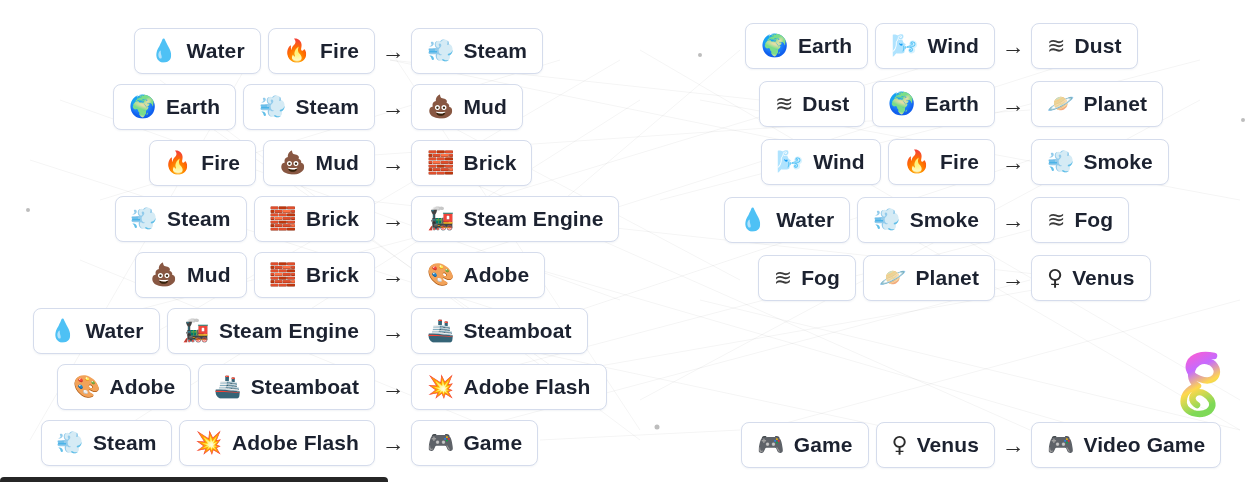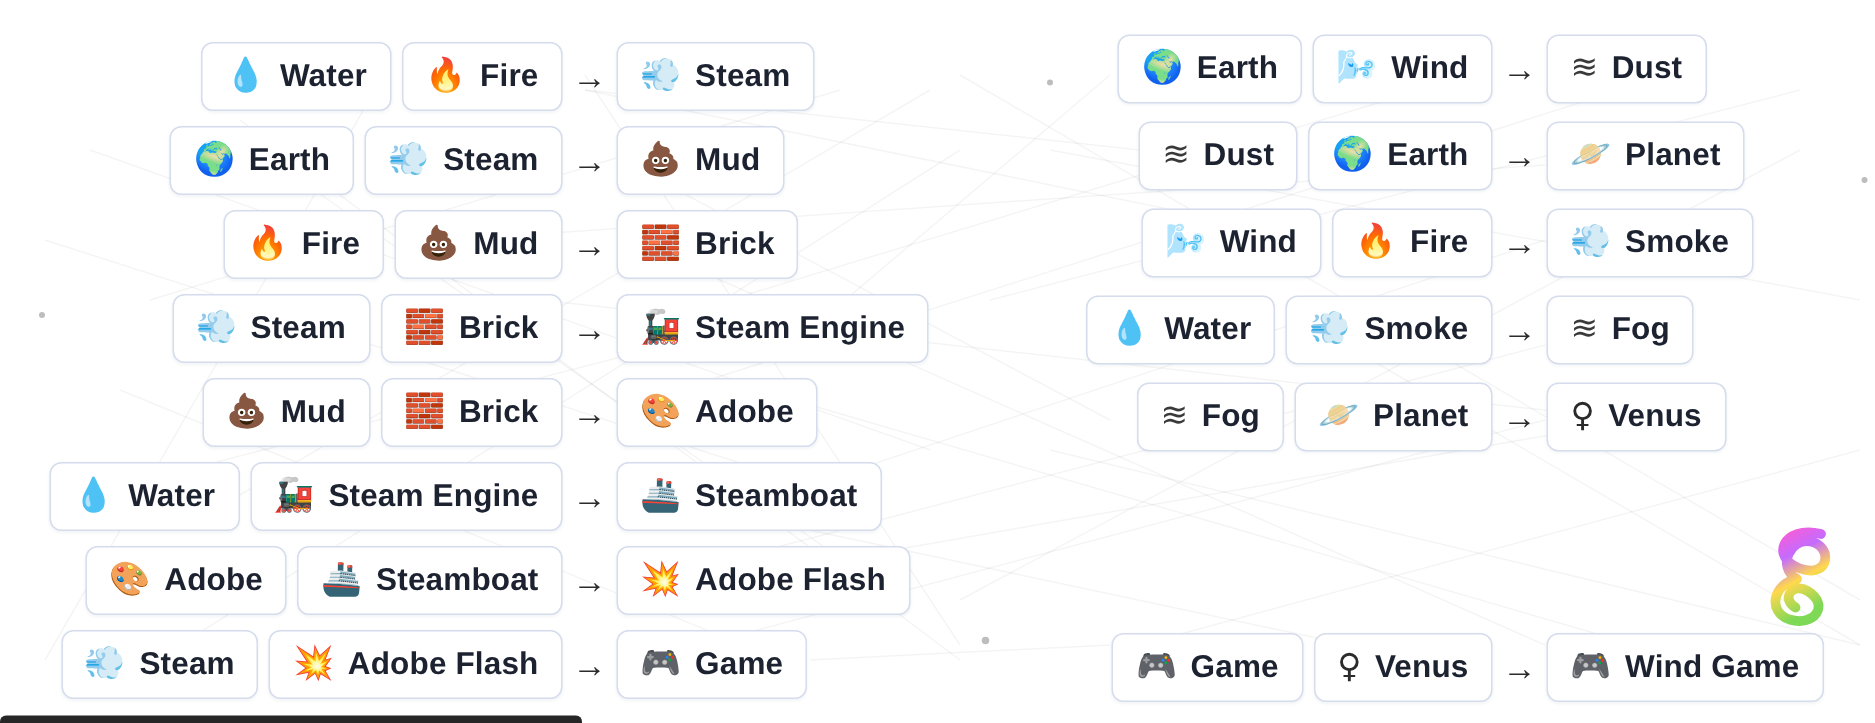--- a/index.html
+++ b/index.html
@@ -328,21 +328,21 @@
         <span class="label">Game</span>
       </div>
       <div class="pill">
         <span class="icon" style="color: rgb(43, 43, 43);">♀</span>
         <span class="label">Venus</span>
       </div>
     </div>
     <div class="arrow">→</div>
     <div class="pill result">
       <span class="icon" style="color: rgb(38, 38, 43);">🎮</span>
-      <span class="label">Wind Game</span>
+      <span class="label">Video Game</span>
     </div>
   </div>
   </div>
 
 <svg id="logo-swirl" width="58" height="74" viewBox="0 0 58 74">
   <defs>
     <linearGradient id="swirlGrad" x1="0" y1="0" x2="0.3" y2="1">
       <stop offset="0%" stop-color="#ff5bd1"></stop>
       <stop offset="32%" stop-color="#c46bff"></stop>
       <stop offset="62%" stop-color="#ffd84d"></stop>

